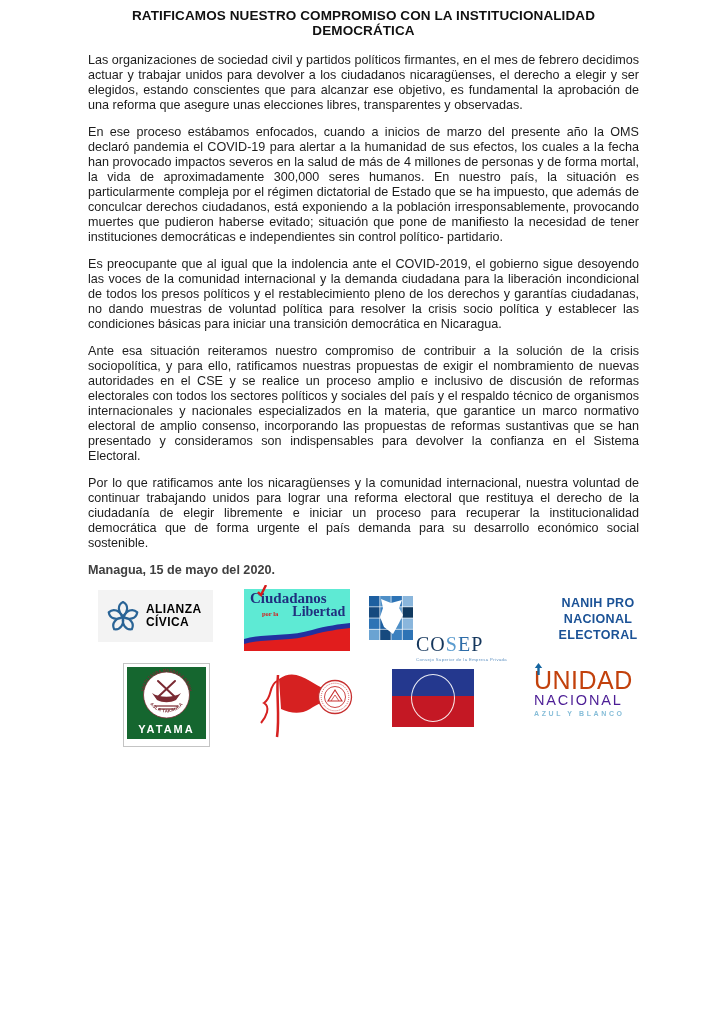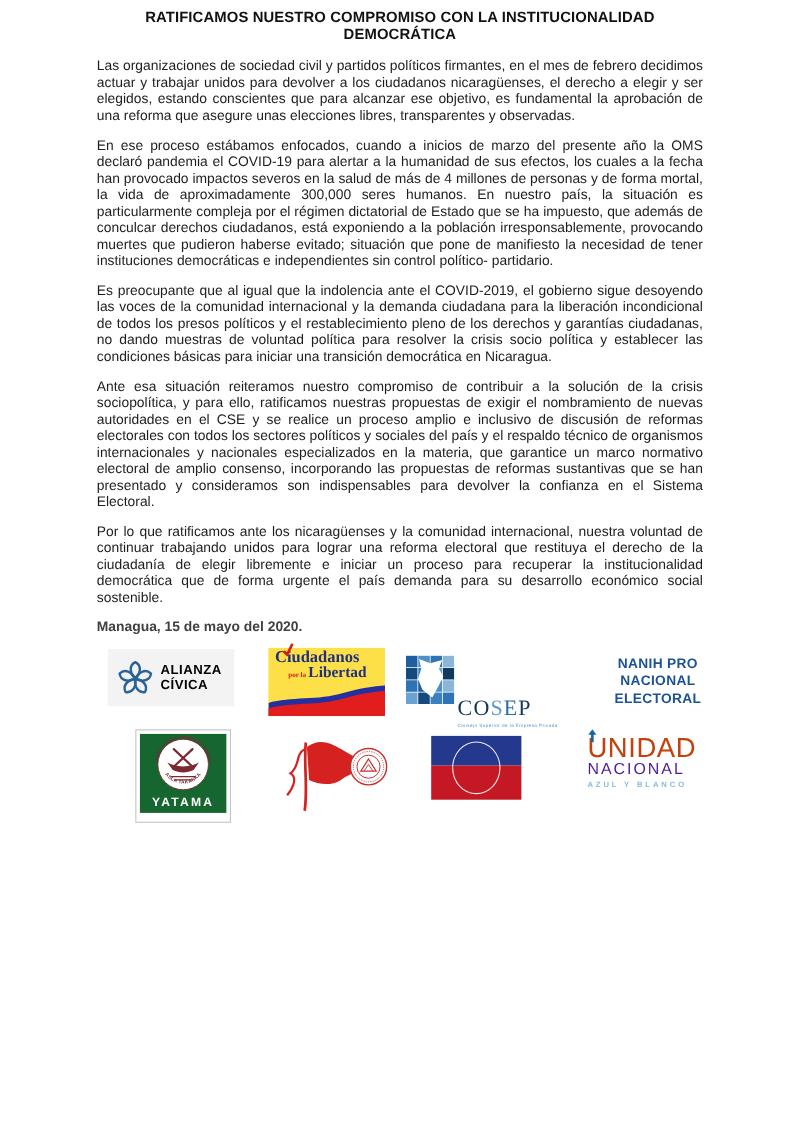--- a/index.html
+++ b/index.html
@@ -23,25 +23,25 @@
   .row2{height:92px;}
   .logo{position:absolute;}
 
   
   .alianza{left:10px;top:3px;width:115px;height:52px;background:#f3f3f3;
     display:flex;align-items:center;gap:6px;padding-left:8px;box-sizing:border-box;}
   .al-text{display:flex;flex-direction:column;line-height:13px;}
   .al-text span{font-size:12px;font-weight:bold;color:#000000;letter-spacing:.4px;}
 
   
-  .cxl{left:156px;top:2px;width:106px;height:62px;background:#fde047;text-align:left;}
+  .cxl{left:156px;top:2px;width:106px;height:62px;background:#5eead4;text-align:left;}
   .cxl-textwrap{position:relative;padding-left:6px;font-family:"Liberation Serif",serif;}
   .cxl-main{font-size:15px;font-weight:bold;color:#20307e;}
   .cxl-check{position:absolute;left:13px;top:-4px;}
-  .cxl-line2{display:flex;align-items:baseline;gap:2px;margin-top:-3px;margin-left:12px;}
+  .cxl-line2{display:flex;align-items:baseline;gap:14px;margin-top:-3px;margin-left:12px;}
   .cxl-small{font-size:6.5px;font-weight:bold;color:#d51c1c;}
   .cxl-lib{font-size:14px;font-weight:bold;color:#20307e;}
   .cxl-wave{position:absolute;left:0;bottom:0;}
 
   
   .cosep{left:281px;top:9px;display:flex;align-items:flex-start;gap:3px;}
   .cosep-word{font-family:Liberation Serif, serif;font-size:20px;line-height:22px;letter-spacing:1px;margin-top:37px;}
   .cosep-word .c-d{color:#14365c;}
   .cosep-word .c-m{color:#2e6da8;}
   .cosep-word .c-l{color:#5b9ccf;}

